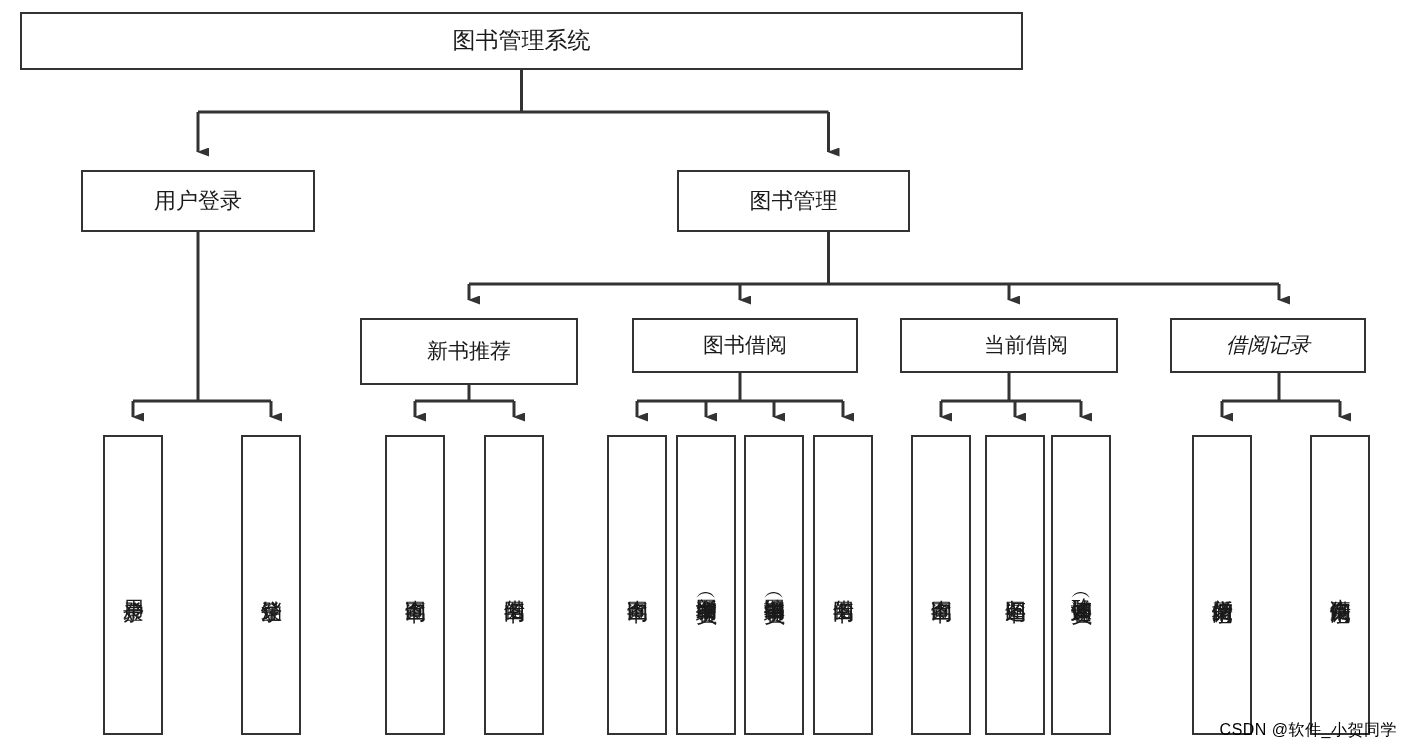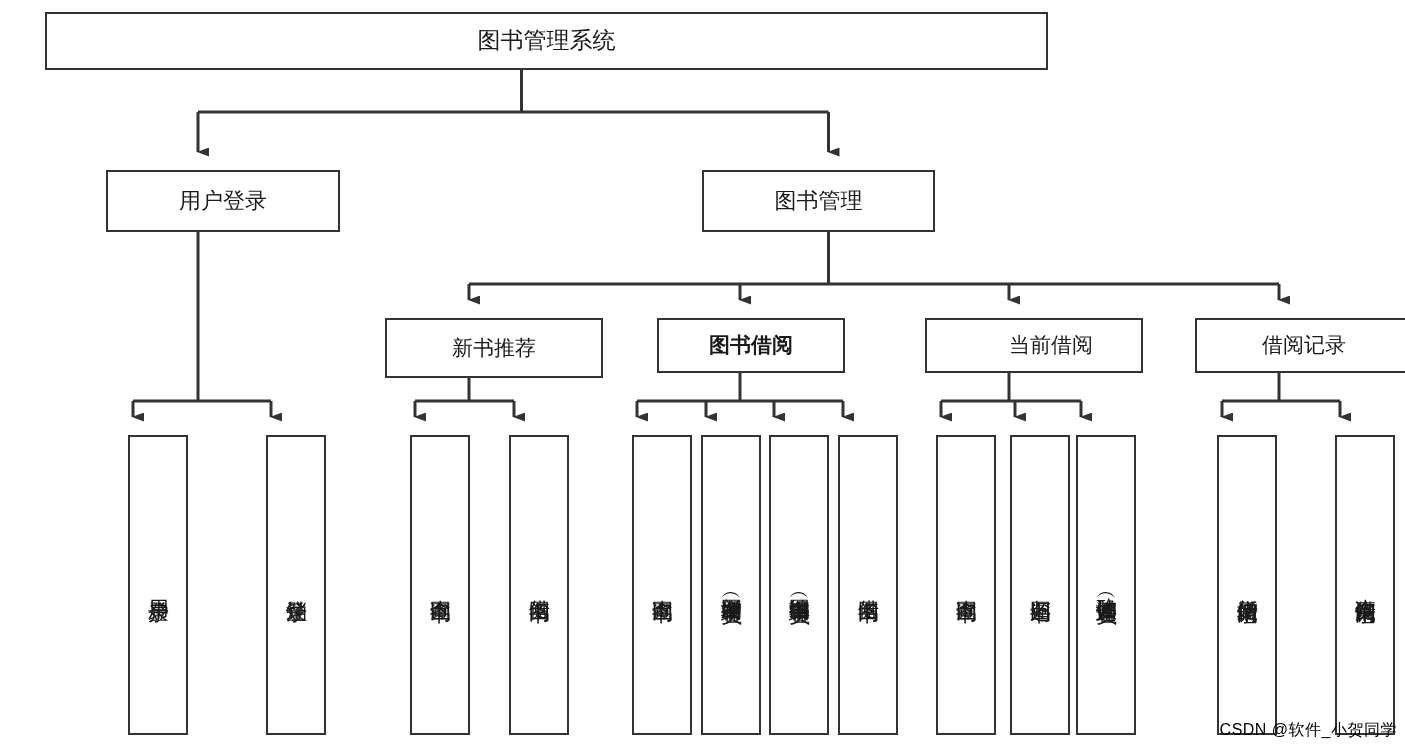--- a/index.html
+++ b/index.html
@@ -30,21 +30,20 @@
     position: absolute;
     box-sizing: border-box;
     background: #ffffff;
     border: 2px solid #333333;
     display: flex;
     align-items: center;
     justify-content: center;
     color: #1a1a1a;
     text-align: center;
     line-height: 1.18;
-    margin-left: 25px;
   }
   .node.root {
     font-size: 23px;
   }
   .node.level2 {
     font-size: 22px;
   }
   .node.level3 {
     font-size: 21px;
   }
@@ -127,30 +126,30 @@
   <div id="node-layer">
       <div class="node root" style="left: 20px; top: 12px; width: 1003px; height: 58px;">
         <span class="node-label">图书管理系统</span>
       </div>
       <div class="node level2" style="left: 81px; top: 170px; width: 234px; height: 62px;">
         <span class="node-label">用户登录</span>
       </div>
       <div class="node level2" style="left: 677px; top: 170px; width: 233px; height: 62px;">
         <span class="node-label">图书管理</span>
       </div>
-      <div class="node level3" style="left: 360px; top: 318px; width: 218px; height: 60px;">
+      <div class="node level3" style="left: 360px; top: 318px; width: 218px; height: 67px;">
         <span class="node-label">新书推荐</span>
       </div>
-      <div class="node level3" style="left: 632px; top: 318px; width: 188px; height: 55px; font-weight: bold;">
+      <div class="node level3" style="left: 632px; top: 318px; width: 226px; height: 55px;">
         <span class="node-label">图书借阅</span>
       </div>
       <div class="node level3" style="left: 900px; top: 318px; width: 218px; height: 55px; padding-left: 34px;">
         <span class="node-label">当前借阅</span>
       </div>
-      <div class="node level3" style="left: 1170px; top: 318px; width: 218px; height: 55px;">
+      <div class="node level3" style="left: 1170px; top: 318px; width: 196px; height: 55px; font-style: italic;">
         <span class="node-label">借阅记录</span>
       </div>
       <div class="node leaf" style="left: 103px; top: 435px; width: 60px; height: 300px;">
         <span class="node-label">用户登录</span>
       </div>
       <div class="node leaf" style="left: 241px; top: 435px; width: 60px; height: 300px;">
         <span class="node-label">注销登录</span>
       </div>
       <div class="node leaf" style="left: 385px; top: 435px; width: 60px; height: 300px;">
         <span class="node-label">查询图书</span>

